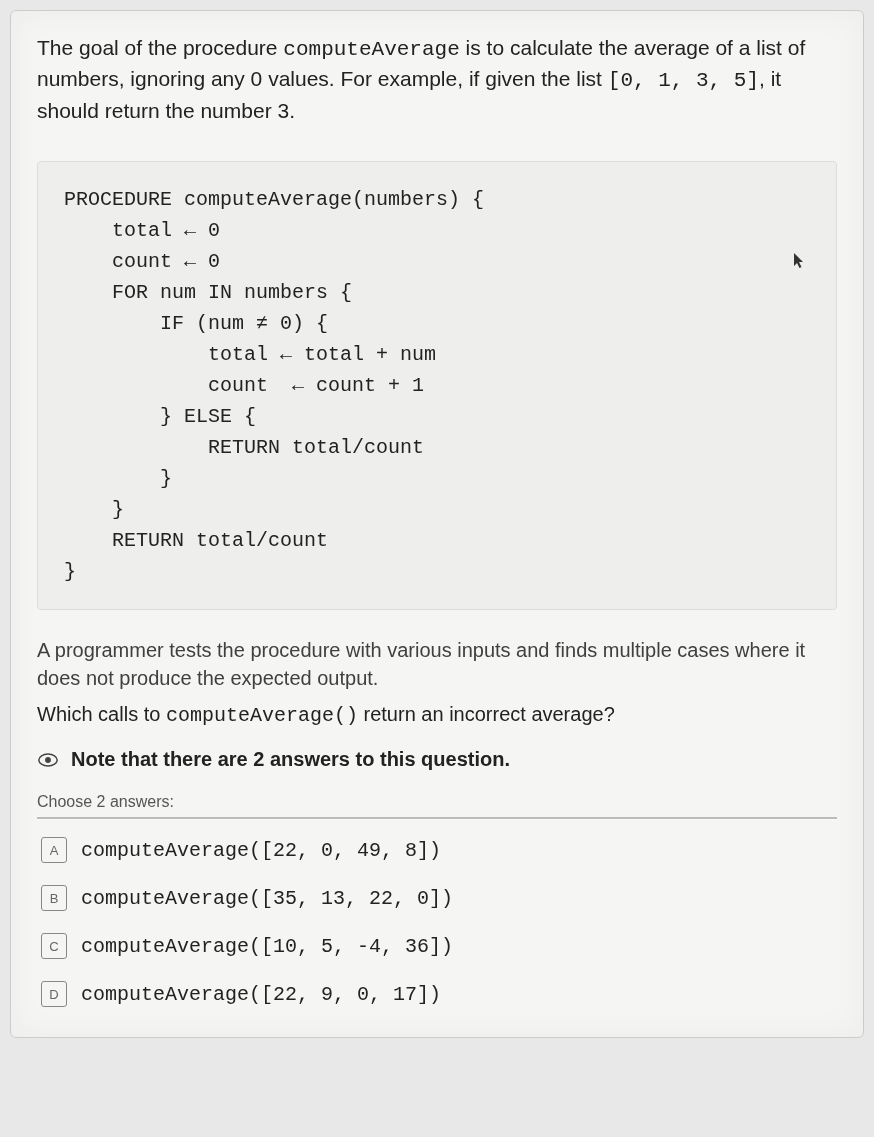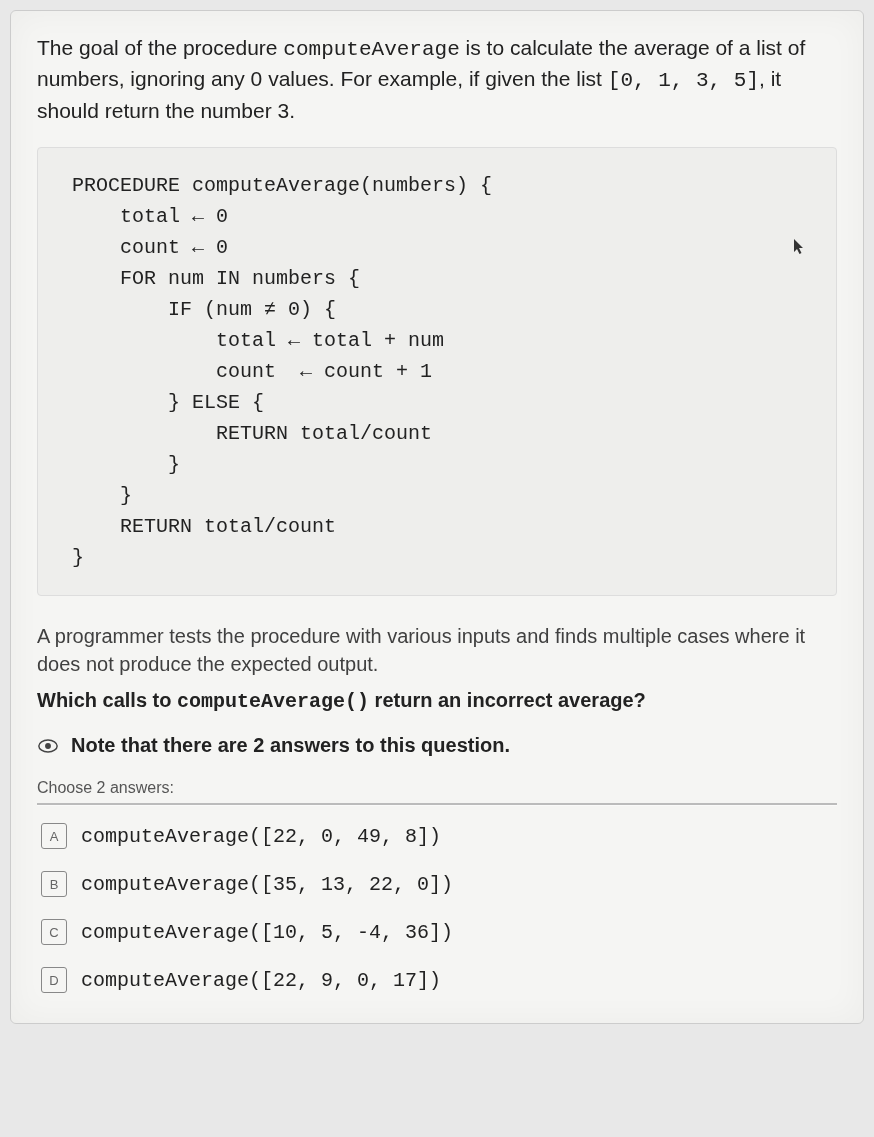--- a/index.html
+++ b/index.html
@@ -13,28 +13,28 @@
       background: #f5f5f3;
       border: 1px solid #ccc;
       border-radius: 6px;
       padding: 22px 26px 30px 26px;
       box-shadow: inset 0 0 30px 5px rgba(0,0,0,0.03);
     }
     .intro {
       font-size: 21px;
       line-height: 1.4;
       color: #222;
-      margin-bottom: 22px;
+      margin-bottom: 36px;
     }
     .intro .mono, .question-text .mono { font-family: "Courier New", Courier, monospace; }
     .codeblock {
       background: #eeeeec;
       border: 1px solid #ddd;
       border-radius: 4px;
-      padding: 22px 34px;
+      padding: 22px 26px;
       margin-bottom: 26px;
       font-family: "Courier New", Courier, monospace;
       font-size: 20px;
       line-height: 1.55;
       color: #222;
       white-space: pre;
       position: relative;
     }
     .cursor-icon {
       position: absolute;
@@ -47,21 +47,21 @@
     .after-text {
       font-size: 20px;
       line-height: 1.4;
       color: #404040;
       margin-bottom: 8px;
     }
     .question-text {
       font-size: 20px;
       line-height: 1.4;
       color: #222;
-      font-weight: 700;
+      font-weight: 400;
       margin-bottom: 18px;
     }
     .note-line {
       display: flex;
       align-items: center;
       gap: 12px;
       font-size: 20px;
       font-weight: 600;
       color: #222;
       margin-bottom: 22px;

